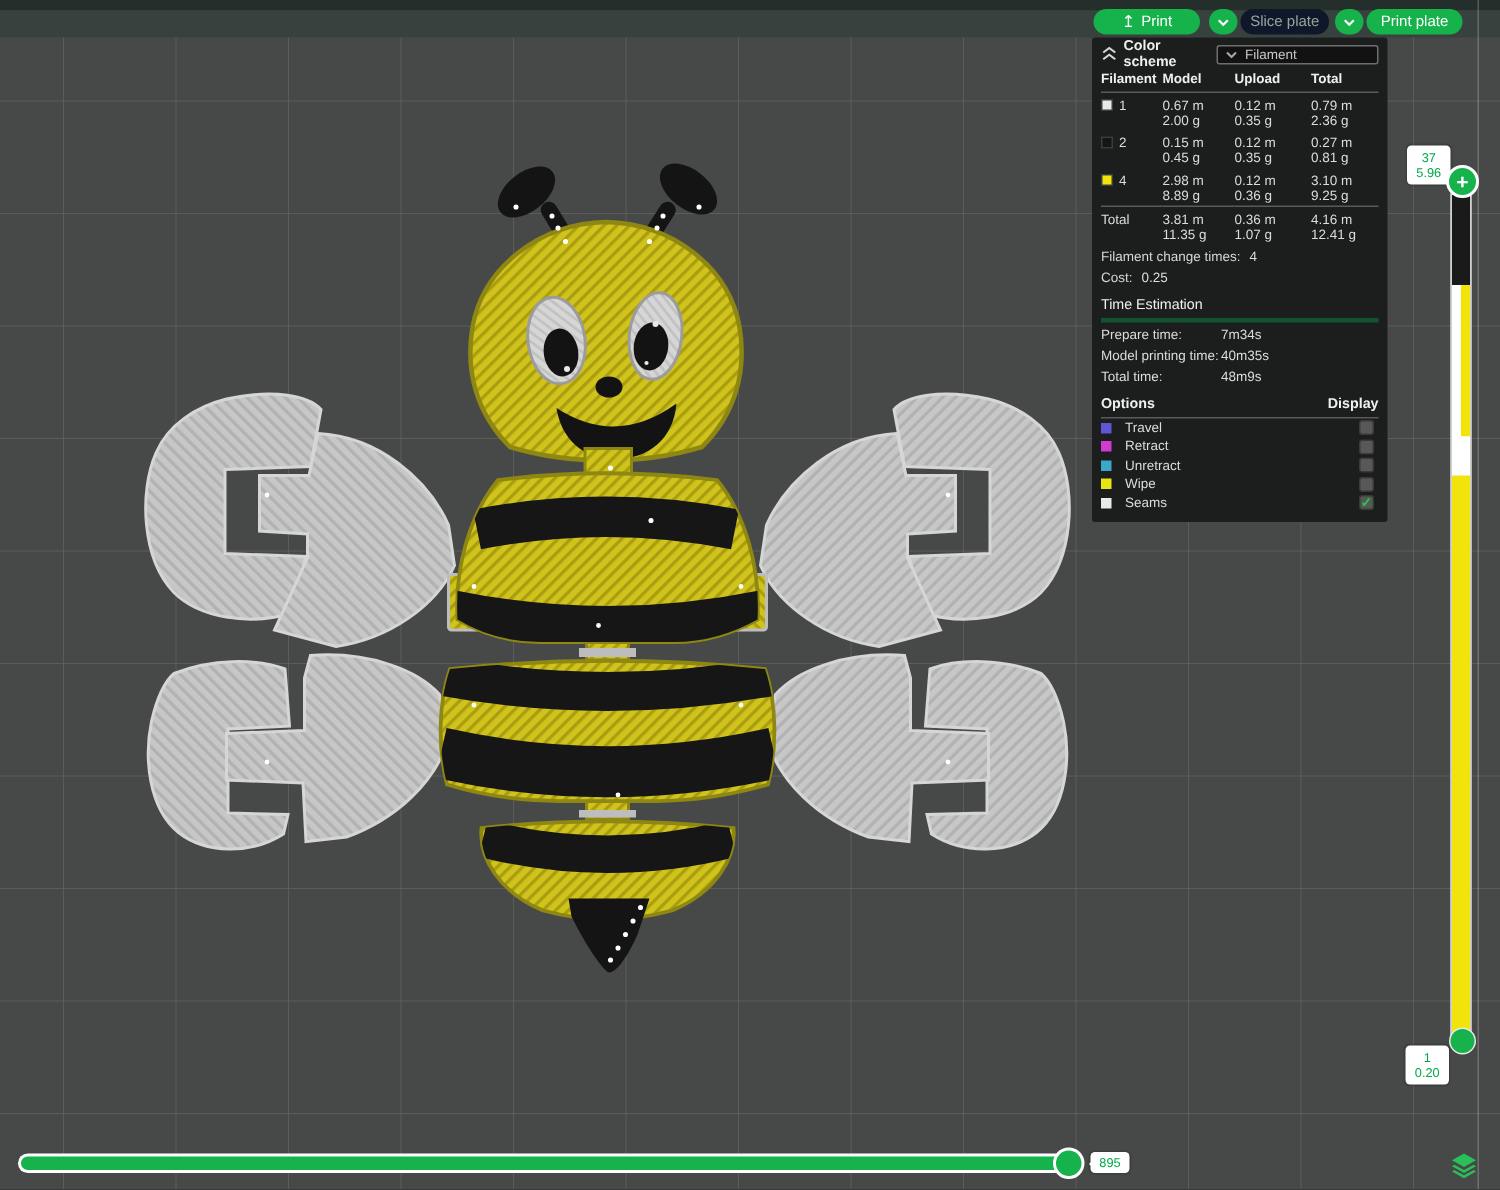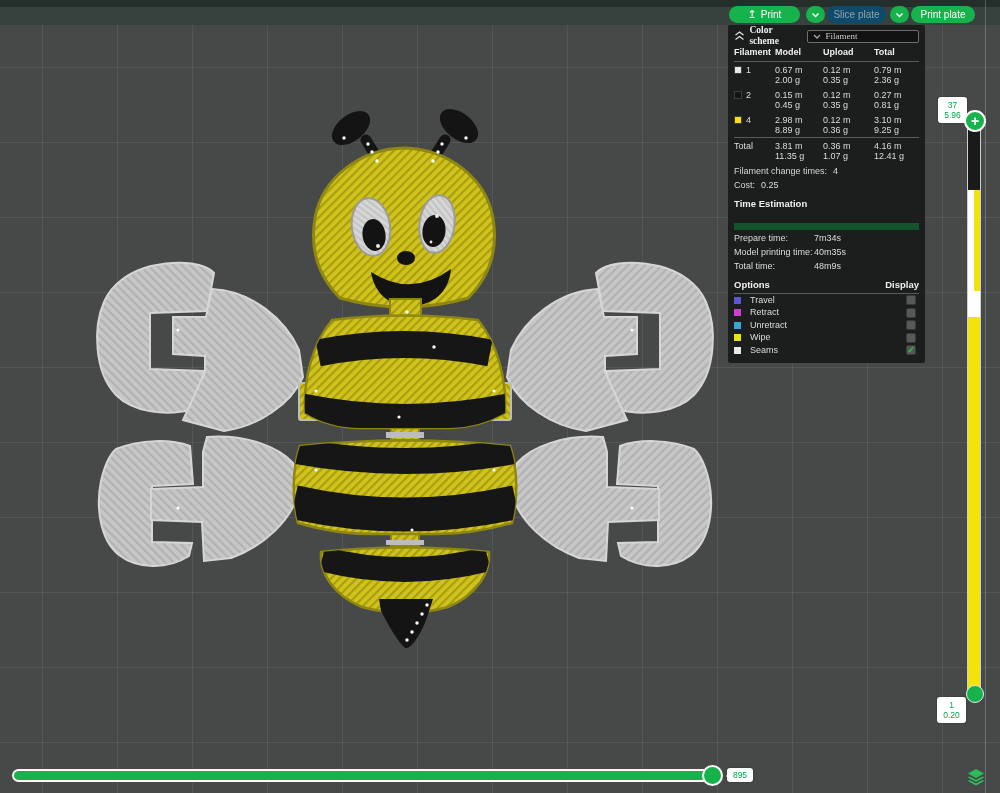--- a/index.html
+++ b/index.html
@@ -14,42 +14,42 @@
 
   
   #viewport{position:absolute;left:0;top:0;width:1000px;height:793px;}
 
   .edge-line{position:absolute;left:985px;top:0;width:1px;height:793px;background:rgba(255,255,255,0.22);}
 
   
   .btn{position:absolute;top:6px;height:17px;border-radius:9px;display:flex;align-items:center;
        justify-content:center;gap:4px;font-size:10px;color:#fff;cursor:pointer;
        background:var(--accent);white-space:nowrap;}
-  .btn.disabled{background:#0c4a6e;color:#9ba19e;}
+  .btn.disabled{background:#0f172a;color:#9ba19e;}
   .chev-btn{position:absolute;top:6px;width:19px;height:17px;border-radius:9px;background:var(--accent);
        display:flex;align-items:center;justify-content:center;cursor:pointer;}
 
   
   .panel{position:absolute;left:728px;top:25px;width:197px;background:#1c1d1d;color:#dcdcdc;
          font-size:9px;line-height:11px;padding:3px 6px 6px 6px;border-radius:2px;}
-  .panel-header{display:flex;align-items:center;height:16px;gap:5px;font-family:Liberation Serif, serif;}
+  .panel-header{display:flex;align-items:center;height:16px;gap:5px;}
   .panel-title{font-weight:bold;color:#efefef;font-size:9.5px;}
   .dropdown{margin-left:auto;width:118px;height:13px;border:1px solid #6e6e6e;background:#121212;
             border-radius:2px;display:flex;align-items:center;gap:5px;padding:0 5px;color:#c8c8c8;cursor:pointer;}
   .ftable{display:grid;grid-template-columns:41px 48px 51px auto;margin-top:2px;}
   .ftable .th{font-weight:bold;color:#f0f0f0;padding:1px 0 3px 0;border-bottom:1px solid #5a5a5a;}
   .cell{padding:3px 0 2px 0;}
   .cell div{line-height:10px;}
   .fil-id{display:flex;align-items:flex-start;gap:4px;}
   .swatch{width:8px;height:8px;margin-top:1px;border:1px solid #3c3c3c;flex:none;}
   .total-row{border-top:1px solid #5a5a5a;}
   .kv{display:flex;gap:6px;margin-top:3px;text-align:right;}
   .kv .k{color:#d6d6d6;}
-  .section-title{font-weight:bold;color:#f0f0f0;font-size:9.5px;margin-top:7px;padding-bottom:14px;
-                 border-bottom:7px solid #14532d;}
+  .section-title{font-weight:normal;color:#f0f0f0;font-size:9.5px;margin-top:7px;padding-bottom:3px;
+                 border-bottom:3px solid #14532d;}
   .trow{display:grid;grid-template-columns:80px auto;padding-top:3px;}
   .opts-head{display:flex;justify-content:space-between;font-weight:bold;color:#f0f0f0;font-size:9.5px;
              margin-top:7px;padding-bottom:3px;border-bottom:1px solid #5a5a5a;}
   .opt-row{display:flex;align-items:center;height:12.5px;gap:9px;padding-right:3px;}
   .opt-swatch{width:7px;height:7px;flex:none;}
   .opt-check{margin-left:auto;width:10px;height:10px;background:#585858;border:1px solid #3a3a3a;
              border-radius:2px;display:flex;align-items:center;justify-content:center;cursor:pointer;
              color:transparent;font-size:9px;font-weight:bold;line-height:9px;}
   .opt-check.on{color:#35c05a;background:#515c51;}
 

